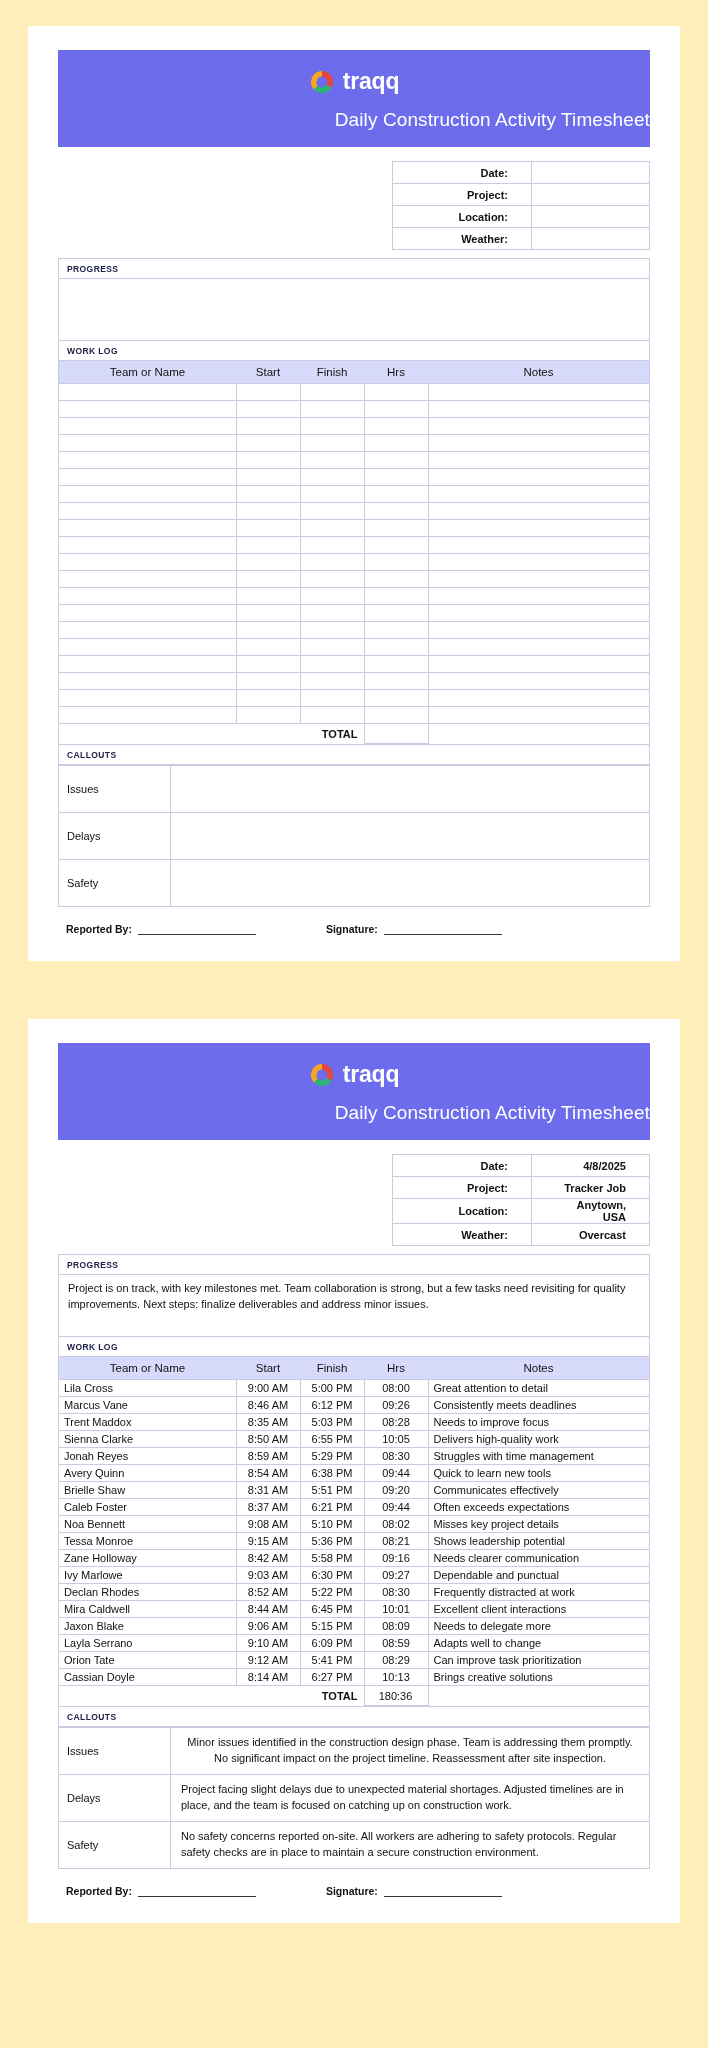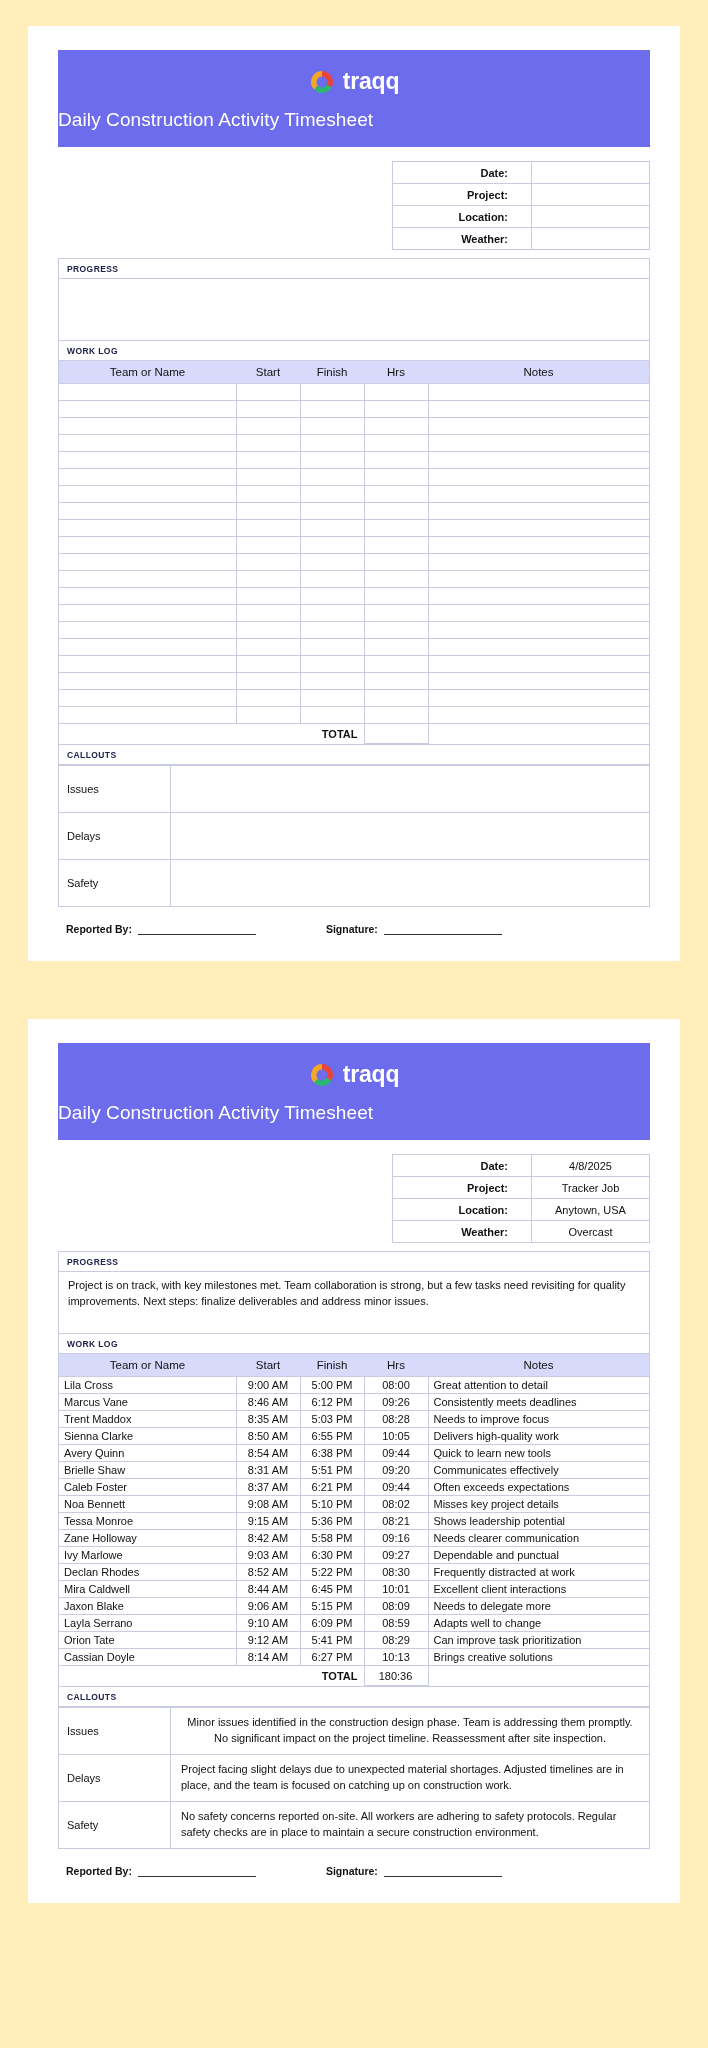--- a/index.html
+++ b/index.html
@@ -21,21 +21,21 @@
   .sheet {
     width: 652px;
     background: #ffffff;
     box-sizing: border-box;
     padding: 24px 30px 26px 30px;
   }
   
   .brandbar {
     background: #6c6ced;
     padding: 18px 0 16px 0;
-    text-align: left;
+    text-align: right;
   }
   .logo-row {
     display: flex;
     align-items: center;
     justify-content: center;
     gap: 8px;
     margin-bottom: 14px;
   }
   .logo-mark {
     width: 26px;
@@ -71,22 +71,23 @@
     height: 21px;
     padding: 0 23px;
   }
   table.meta td.lbl {
     text-align: right;
     width: 92px;
     font-weight: bold;
     color: #111;
   }
   table.meta td.val {
-    text-align: center;
-    color: #111;
+    text-align: right;
+    color: #111;
+    font-weight: bold;
   }
   
   .frame {
     border: 1px solid #c9cbe0;
     margin-top: 8px;
   }
   .sec-label {
     font-size: 8.5px;
     font-weight: bold;
     letter-spacing: 0.4px;
@@ -515,20 +516,27 @@
             <td class="notes">Needs to improve focus</td>
           </tr>
           <tr>
             <td class="name">Sienna Clarke</td>
             <td class="t">8:50 AM</td>
             <td class="t">6:55 PM</td>
             <td class="t">10:05</td>
             <td class="notes">Delivers high-quality work</td>
           </tr>
           <tr>
+            <td class="name">Jonah Reyes</td>
+            <td class="t">8:59 AM</td>
+            <td class="t">5:29 PM</td>
+            <td class="t">08:30</td>
+            <td class="notes">Struggles with time management</td>
+          </tr>
+          <tr>
             <td class="name">Avery Quinn</td>
             <td class="t">8:54 AM</td>
             <td class="t">6:38 PM</td>
             <td class="t">09:44</td>
             <td class="notes">Quick to learn new tools</td>
           </tr>
           <tr>
             <td class="name">Brielle Shaw</td>
             <td class="t">8:31 AM</td>
             <td class="t">5:51 PM</td>

